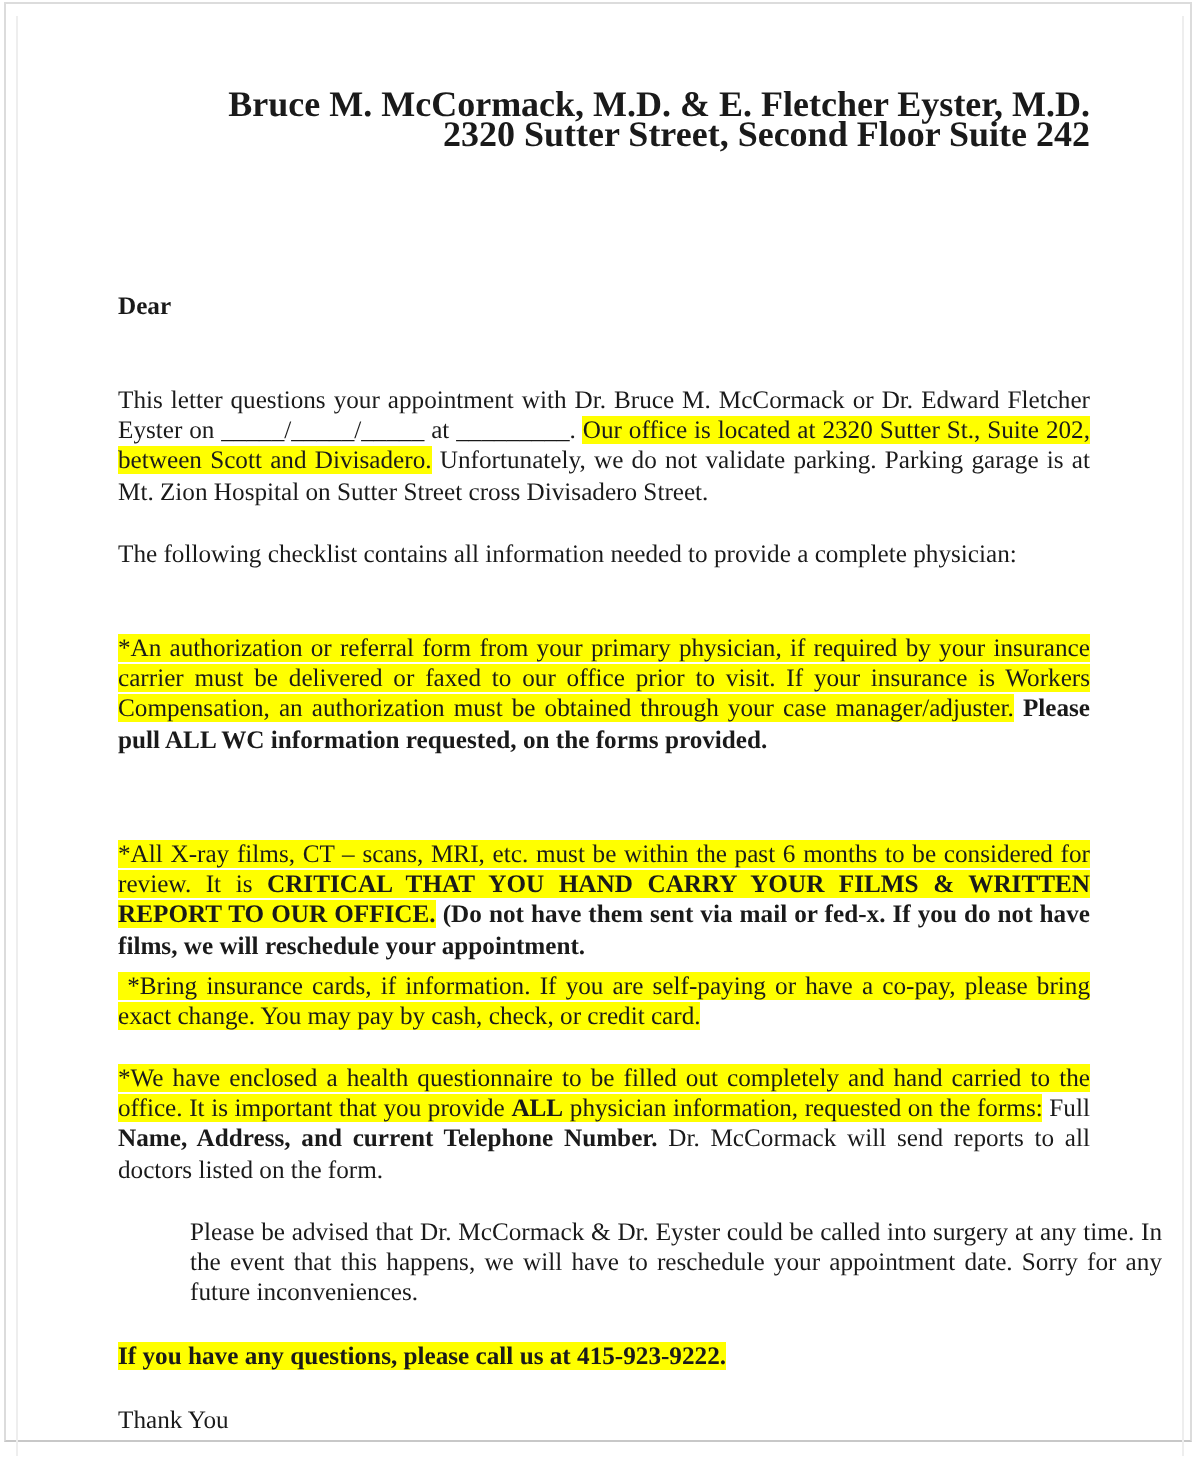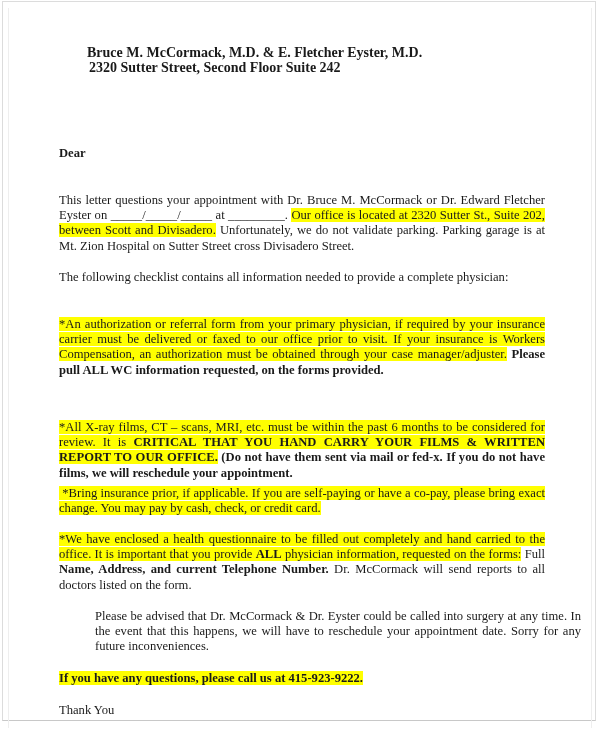--- a/index.html
+++ b/index.html
@@ -11,22 +11,22 @@
   .frame-inner {
     position: absolute; left: 5px; top: 6px; right: 3px; bottom: -8px;
     border-left: 1px solid #eeeeee; border-right: 1px solid #eeeeee;
   }
   .page {
     position: absolute; left: 59px; top: 0; width: 486px;
     font-family: "Liberation Serif", "DejaVu Serif", serif;
     font-size: 12.6px; line-height: 15.2px; color: #1a1a1a;
   }
   .letterhead {
-    position: absolute; left: 0; top: 45px; width: 486px; text-align: left;
-    font-weight: bold; font-size: 14px; line-height: 15.4px;
+    position: absolute; left: 0; top: 45px; width: 486px; text-align: right;
+    font-weight: bold; font-size: 18px; line-height: 15.4px;
   }
   .letterhead div { white-space: nowrap; }
   .lh-1 { padding-left: 28px; }
   .lh-2 { padding-left: 30px; }
   .lh-3 { padding-left: 26px; }
   .p { position: absolute; left: 0; width: 486px; text-align: justify; margin: 0; }
   .hl { background: #ffff00; }
   .u { }
   .b { font-weight: bold; }
 </style>
@@ -54,21 +54,21 @@
 
   <p class="p" style="top:317px;">
     <span class="hl">*</span><span class="hl u">An authorization or referral form from your primary physician, if required by your insurance carrier must be delivered or faxed to our office prior to visit.  If your insurance is Workers Compensation, an authorization must be obtained through your case manager/adjuster.</span><span class="b">  Please pull ALL WC information requested, on the forms provided.</span>
   </p>
 
   <p class="p" style="top:420px;">
     <span class="hl">*All X-ray films, CT – scans, MRI, etc. must be within the past 6 months to be considered for review.  It is </span><span class="hl b">CRITICAL THAT YOU HAND CARRY YOUR FILMS &amp; WRITTEN REPORT TO OUR OFFICE.</span><span class="b"> (Do not have them sent via mail or fed-x.  If you do not have films, we will reschedule your appointment.</span>
   </p>
 
   <p class="p" style="top:486px;">
-    <span class="hl">&nbsp;</span><span class="hl">*</span><span class="hl u">Bring insurance prior, if applicable.  If you are self-paying or have a co-pay, please bring exact change.  You may pay by cash, check, or credit card.</span>
+    <span class="hl">&nbsp;</span><span class="hl">*</span><span class="hl u">Bring insurance cards, if information.  If you are self-paying or have a co-pay, please bring exact change.  You may pay by cash, check, or credit card.</span>
   </p>
 
   <p class="p" style="top:532px;">
     <span class="hl">*</span><span class="hl u">We have enclosed a health questionnaire to be filled out completely and hand carried to the office.  It is important that you provide </span><span class="hl u b">ALL</span><span class="hl u"> physician information, requested on the forms:</span><span> Full </span><span class="b">Name, Address, and current Telephone Number.</span><span>  Dr. McCormack will send reports to all doctors listed on the form.</span>
   </p>
 
   <p class="p" style="top:609px;margin-left:36px;">Please be advised that Dr. McCormack &amp; Dr. Eyster could be called into surgery at any time.  In the event that this happens, we will have to reschedule your appointment date.  Sorry for any future inconveniences.</p>
 
   <p class="p" style="top:671px;">
     <span class="hl u b">If you have any questions, please call us at 415-923-9222.</span>

